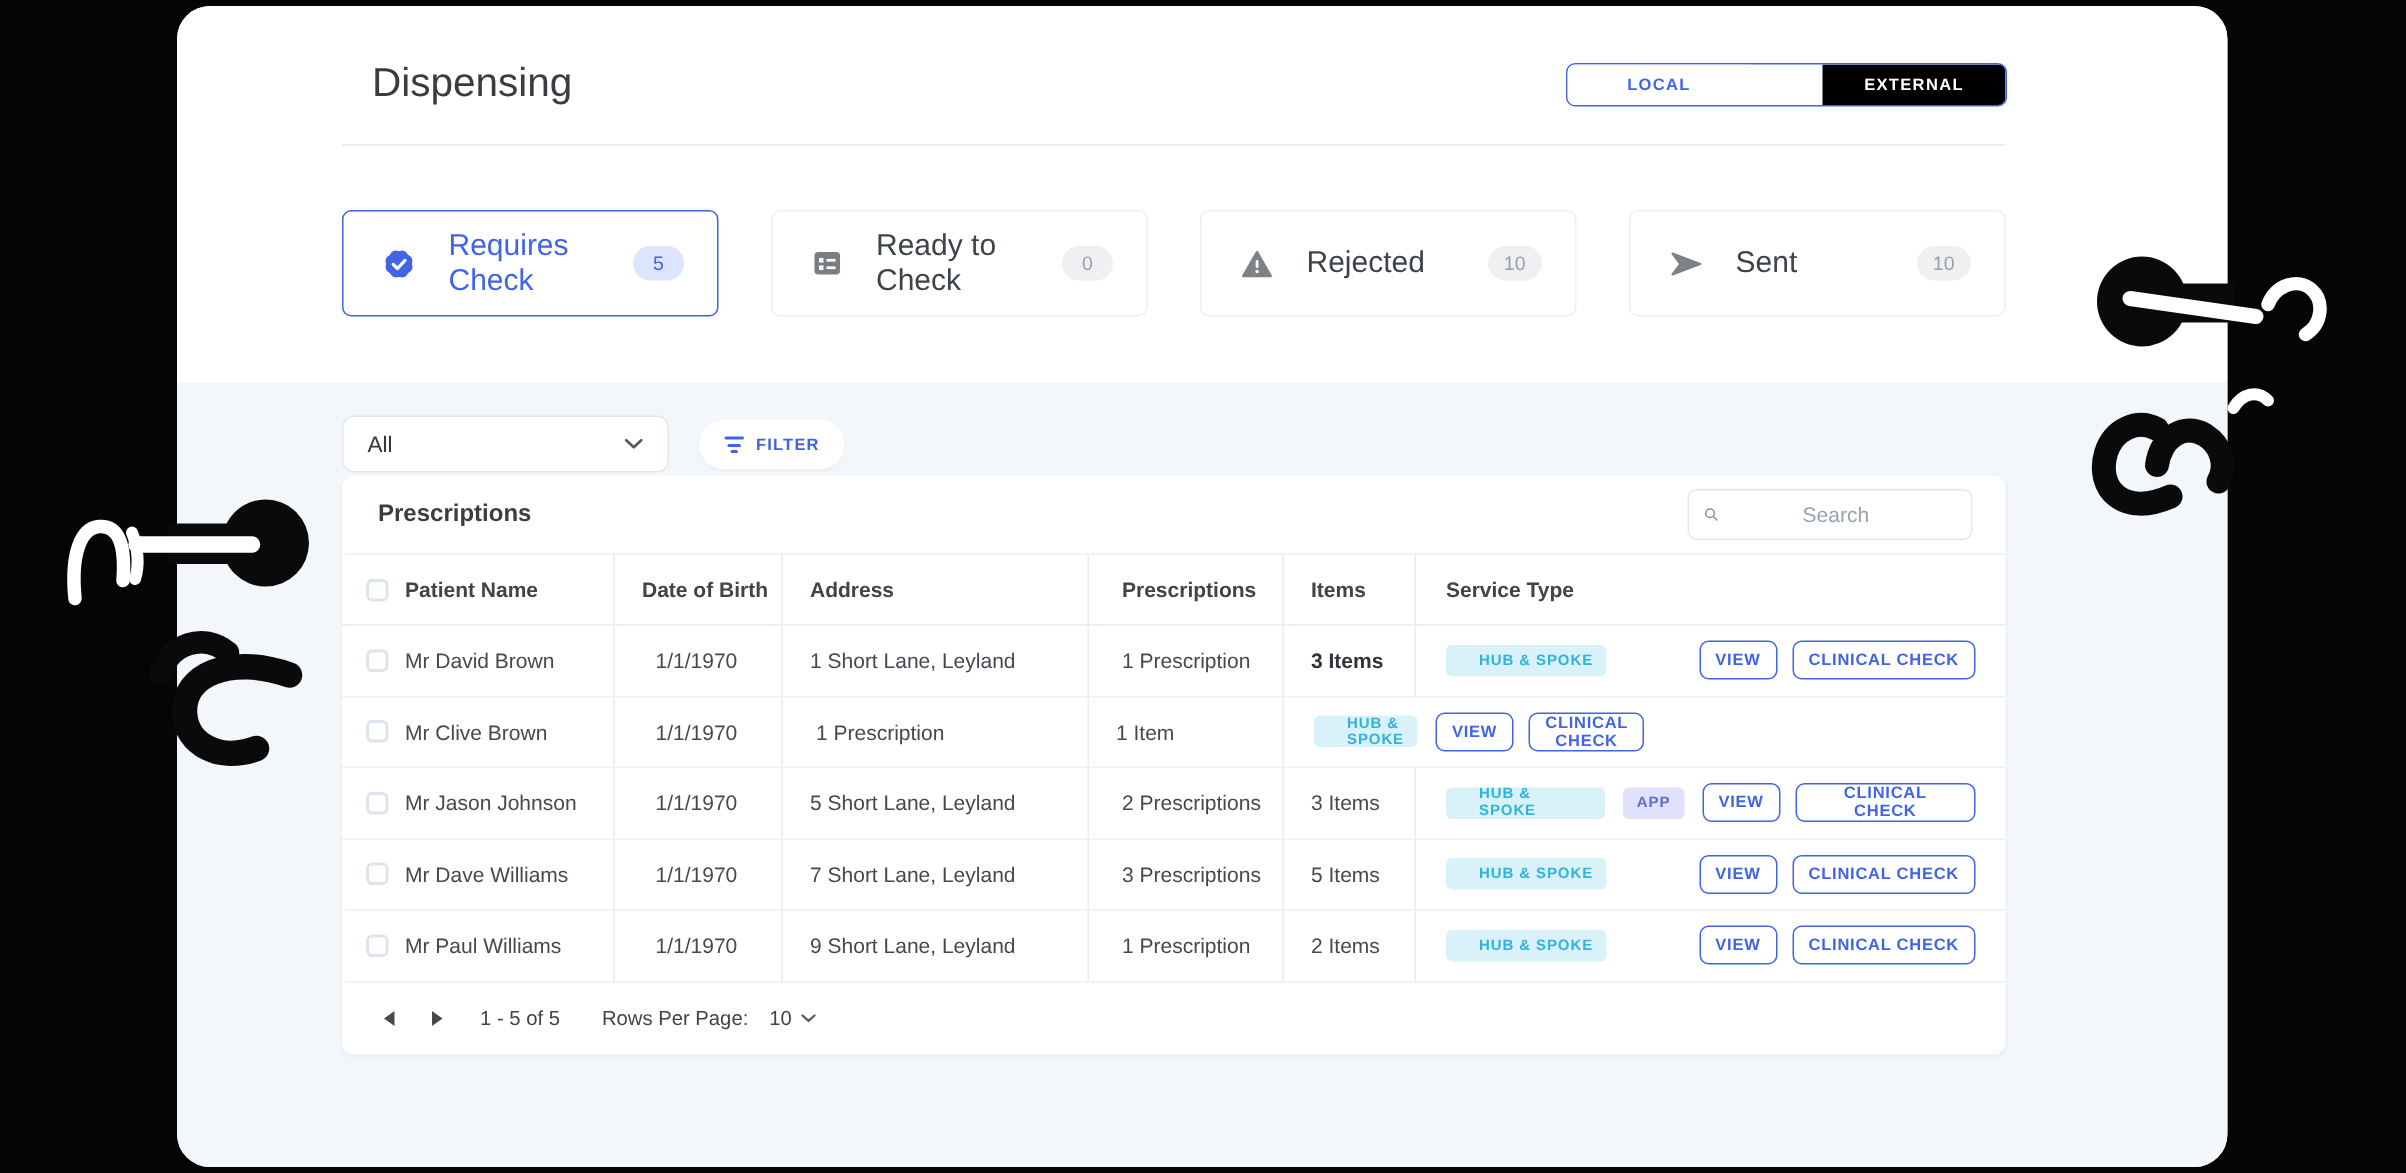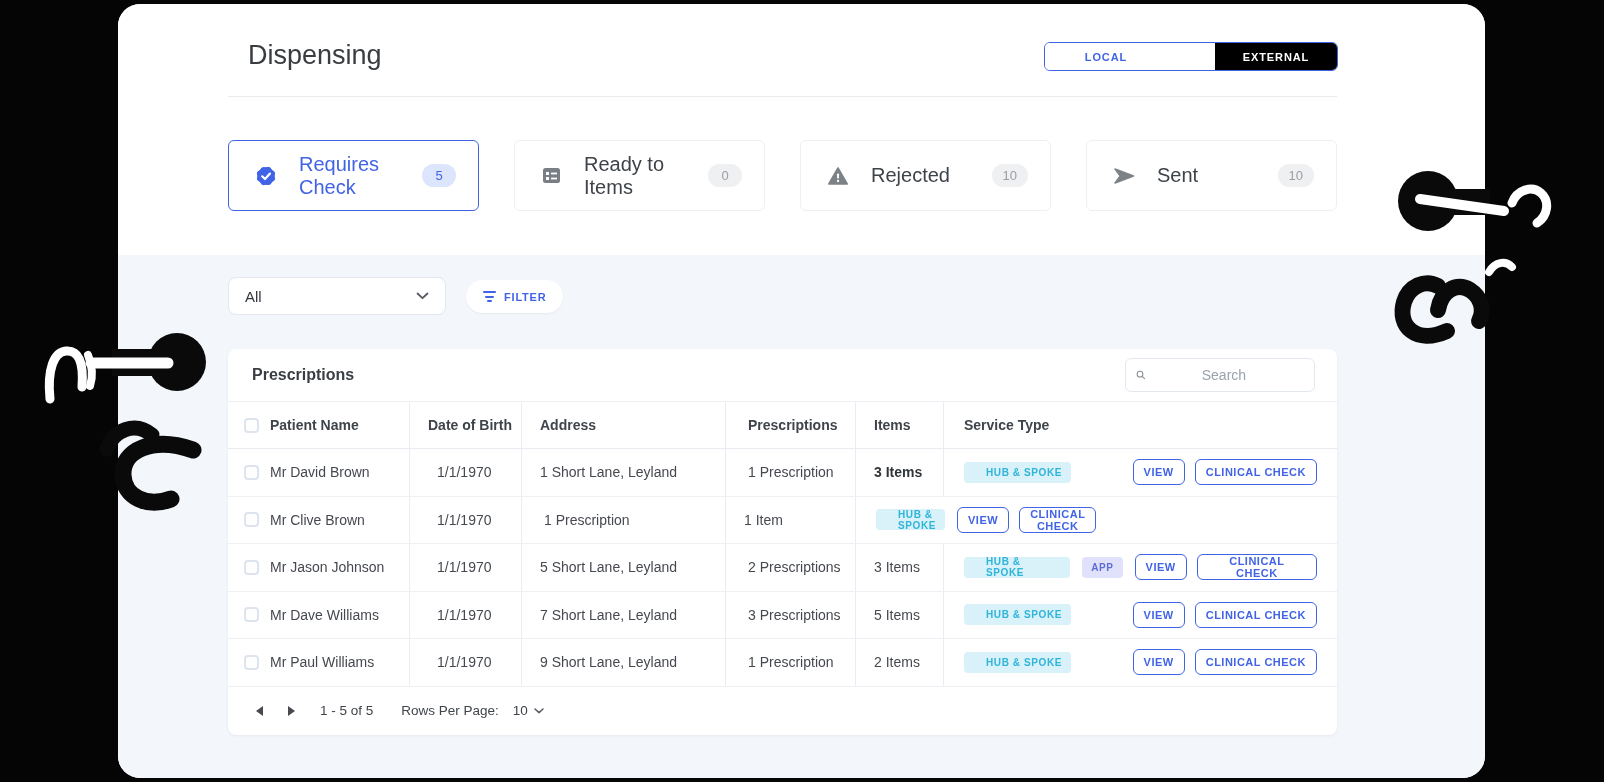--- a/index.html
+++ b/index.html
@@ -41,21 +41,21 @@
     padding:0 16px; font-size:15px; color:#33373c; cursor:pointer; }
   .select svg{ margin-left:auto; }
   .filter-btn{ position:absolute; left:348px; top:25px; height:33px; padding:0 17px; border:none;
     background:#fff; border-radius:17px; display:flex; align-items:center; gap:8px;
     color:#4163e6; font-family:inherit; font-size:11px; font-weight:700; letter-spacing:.8px;
     cursor:pointer; box-shadow:0 1px 2px rgba(20,30,60,.05); }
   .fbars{ display:flex; flex-direction:column; gap:2.5px; align-items:center; }
   .fbars i{ display:block; height:2px; background:#4163e6; border-radius:1px; }
   .fbars i:nth-child(1){ width:13px; } .fbars i:nth-child(2){ width:9px; } .fbars i:nth-child(3){ width:5px; }
   
-  .panel{ position:absolute; left:110px; top:94px; width:1109px; height:386px; background:#fff;
+  .panel{ position:absolute; left:110px; top:62px; width:1109px; height:386px; background:#fff;
     border-radius:8px; box-shadow:0 1px 3px rgba(16,24,40,.06); overflow:hidden; }
   .panel-head{ height:52px; display:flex; align-items:center; padding:0 22px 0 24px; }
   .panel-title{ font-size:16px; font-weight:700; color:#3a3e44; }
   .search{ margin-left:auto; width:190px; height:34px; border:1px solid #e3e7ee; border-radius:6px;
     display:flex; align-items:center; padding:0 10px; background:#fff;gap:47px; }
   .search input{ border:none; outline:none; width:100%; margin-left:9px; font-family:inherit;
     font-size:14px; color:#33373c; }
   .search input::placeholder{ color:#9aa3ad; }
   .grid-row{ display:grid; grid-template-columns:182px 112px 204px 130px 88px 1fr; align-items:center; }
   .thead{ height:48px; border-top:1px solid #eef0f3; border-bottom:1px solid #e8ebef;
@@ -118,21 +118,21 @@
       <div class="status-card">
         <span class="ic">
           <svg width="21" height="21" viewBox="0 0 21 21">
             <rect x="2" y="3" width="17" height="15" rx="2.5" fill="#797e84"></rect>
             <rect x="5" y="7" width="3" height="3" fill="#fff"></rect>
             <rect x="10" y="7.6" width="6" height="1.8" fill="#fff"></rect>
             <rect x="5" y="12" width="3" height="3" fill="#fff"></rect>
             <rect x="10" y="12.6" width="6" height="1.8" fill="#fff"></rect>
           </svg>
         </span>
-        <span class="lbl">Ready to Items</span>
+        <span class="lbl">Ready to Check</span>
         <span class="cnt">0</span>
       </div>
       <div class="status-card">
         <span class="ic">
           <svg width="22" height="22" viewBox="0 0 22 22">
             <path d="M11 3 L20.2 19 L1.8 19 Z" fill="#7d8287" stroke="#7d8287" stroke-width="1.6" stroke-linejoin="round"></path>
             <rect x="10.1" y="8.4" width="1.9" height="5.2" rx="0.9" fill="#fff"></rect>
             <circle cx="11.05" cy="16" r="1.15" fill="#fff"></circle>
           </svg>
         </span>

